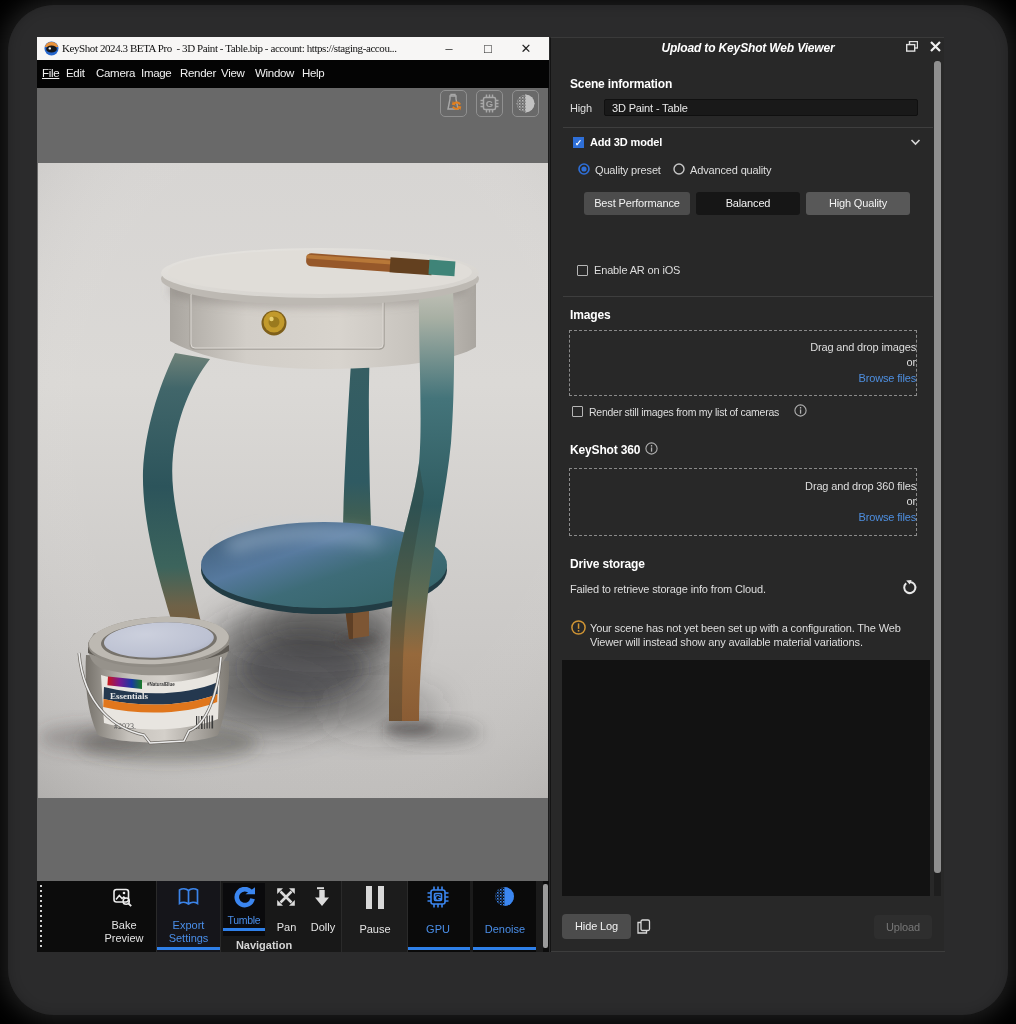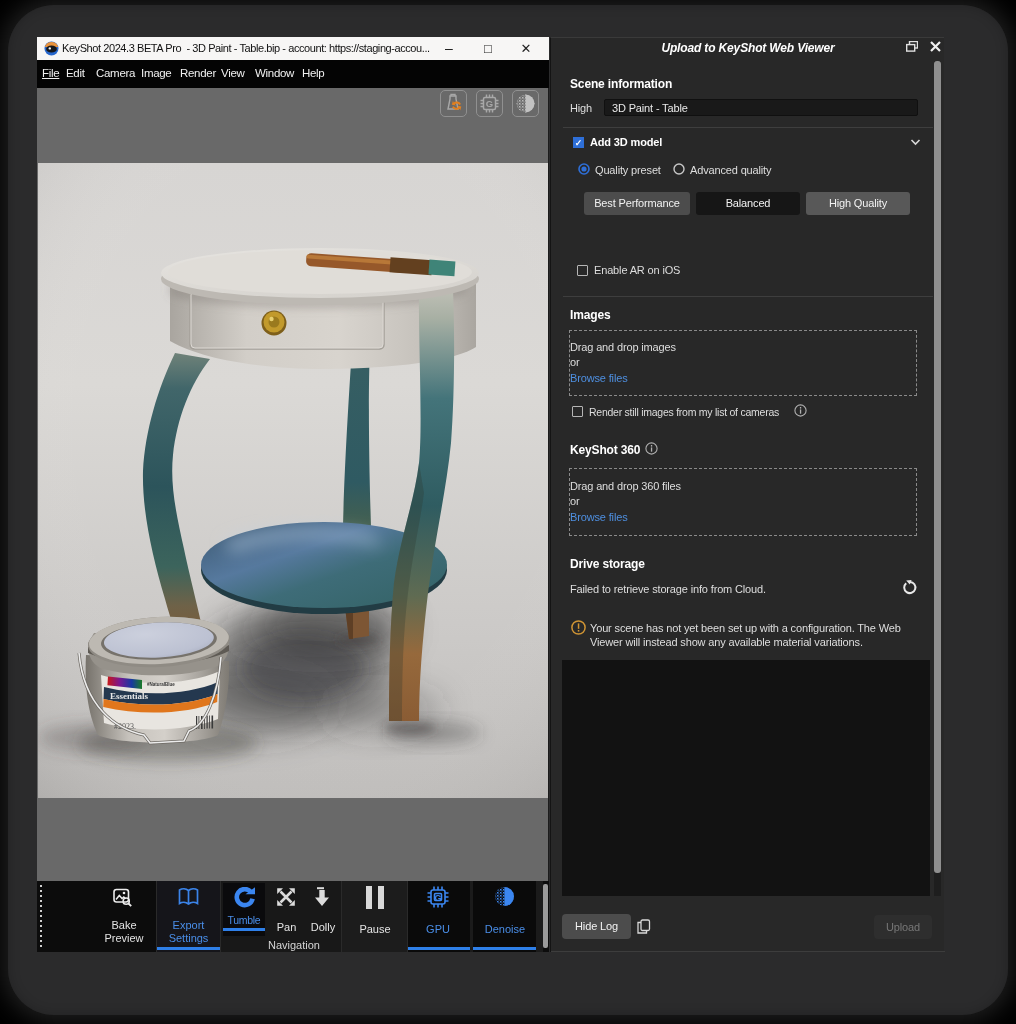--- a/index.html
+++ b/index.html
@@ -4,21 +4,21 @@
 <style>
   html,body{margin:0;padding:0;background:#000;}
   body{width:1016px;height:1024px;position:relative;overflow:hidden;
        font-family:"Liberation Sans",sans-serif;}
   .abs{position:absolute;}
   #screen{left:8px;top:5px;width:1000px;height:1010px;border-radius:46px;
     background:#2b2b2c;
     box-shadow:0 0 22px 7px rgba(80,80,80,.38), inset 0 0 12px rgba(0,0,0,.22);}
   
   #win{left:37px;top:37px;width:512px;height:915px;background:#6a6a6a;}
-  #titlebar{left:0;top:0;width:512px;height:40px;background:#f7f6f5;color:#111;}
+  #titlebar{left:0;top:0;width:512px;height:40px;background:#f7f6f5;color:#111;font-family:Liberation Serif, serif;}
   #titlebar .ttxt{position:absolute;left:25px;top:5px;font-size:11px;letter-spacing:-0.42px;white-space:nowrap;}
   .winbtn{position:absolute;top:0;width:34px;height:23px;color:#222;text-align:center;
           font-size:12px;line-height:23px;}
   #menubar{left:0;top:23px;width:512px;height:28px;background:#040404;color:#f0f0f0;font-size:11.5px;letter-spacing:-0.3px;}
   #menubar span{position:absolute;top:7px;}
   #viewport{left:0;top:51px;width:512px;height:793px;background:#696969;}
   .vicon{position:absolute;top:2px;width:25px;height:25px;border:1px solid #909090;
          border-radius:5px;}
   #render{left:1px;top:75px;width:510px;height:635px;}
   
@@ -29,21 +29,21 @@
   .underl{position:absolute;height:3px;background:#2e7fe8;top:66px;}
   
   #panel{left:550px;top:37px;width:394px;height:915px;background:#282828;color:#dedede;
          font-size:11px;letter-spacing:-0.15px;border-left:1px solid #141414;box-sizing:border-box;
          border-top:1px solid #3a3a3a;}
   #panel .hdr{position:absolute;font-weight:bold;color:#fff;font-size:12px;}
   .sep{position:absolute;left:12px;width:370px;height:1px;background:#3e3e3e;}
   .cb{position:absolute;width:11px;height:11px;box-sizing:border-box;}
   .cb.on{background:#2e6fd8;border:1px solid #2e6fd8;color:#fff;font-size:9px;line-height:10px;text-align:center;font-weight:bold;}
   .cb.off{background:transparent;border:1px solid #b5b5b5;border-radius:1px;}
-  .dashbox{position:absolute;left:18px;width:346px;border:1px dashed #8a8a8a;text-align:left;}
+  .dashbox{position:absolute;left:18px;width:346px;border:1px dashed #8a8a8a;text-align:right;}
   .link{color:#4e8fe0;}
   .pbtn{position:absolute;height:23px;border-radius:3px;font-size:11px;color:#f2f2f2;
         text-align:center;line-height:23px;}
   .ic{position:absolute;}
 </style>
 </head>
 <body>
 <div id="screen" class="abs"></div>
 
 <div id="win" class="abs">
@@ -322,21 +322,21 @@
         <path d="M18.8 18.8 L13 18.8 L18.8 13 Z"></path>
       </g>
     </svg>
     <div class="rtxt" style="left:233px;top:40px;width:33px;">Pan</div>
 
     <svg class="ic" style="left:275px;top:6px" width="20" height="20" viewBox="0 0 20 20">
       <path d="M10 19 L3 10.5 L7.3 10.5 L7.3 3 L12.7 3 L12.7 10.5 L17 10.5 Z" fill="#dcdcdc"></path>
       <path d="M5 1.2 L12 1.2" stroke="#dcdcdc" stroke-width="2"></path>
     </svg>
     <div class="rtxt" style="left:266px;top:40px;width:40px;">Dolly</div>
-    <div class="rtxt" style="left:226px;top:58px;width:62px;color:#d5d5d5;">Navigation</div>
+    <div class="rtxt" style="left:196px;top:58px;width:62px;color:#d5d5d5;font-weight:bold;">Navigation</div>
 
     <div style="position:absolute;left:329px;top:5px;width:6px;height:23px;background:#d9d9d9;"></div>
     <div style="position:absolute;left:341px;top:5px;width:6px;height:23px;background:#d9d9d9;"></div>
     <div class="rtxt" style="left:318px;top:42px;width:40px;">Pause</div>
 
     <svg class="ic" style="left:390px;top:5px" width="22" height="22" viewBox="0 0 22 22">
       <g stroke="#3b86f0" stroke-width="1.6" fill="none">
         <rect x="4" y="4" width="14" height="14" rx="2"></rect>
         <rect x="7.5" y="7.5" width="7" height="7" rx="1"></rect>
         <path d="M7 4 L7 0.5 M11 4 L11 0.5 M15 4 L15 0.5 M7 18 L7 21.5 M11 18 L11 21.5 M15 18 L15 21.5 M4 7 L0.5 7 M4 11 L0.5 11 M4 15 L0.5 15 M18 7 L21.5 7 M18 11 L21.5 11 M18 15 L21.5 15"></path>

